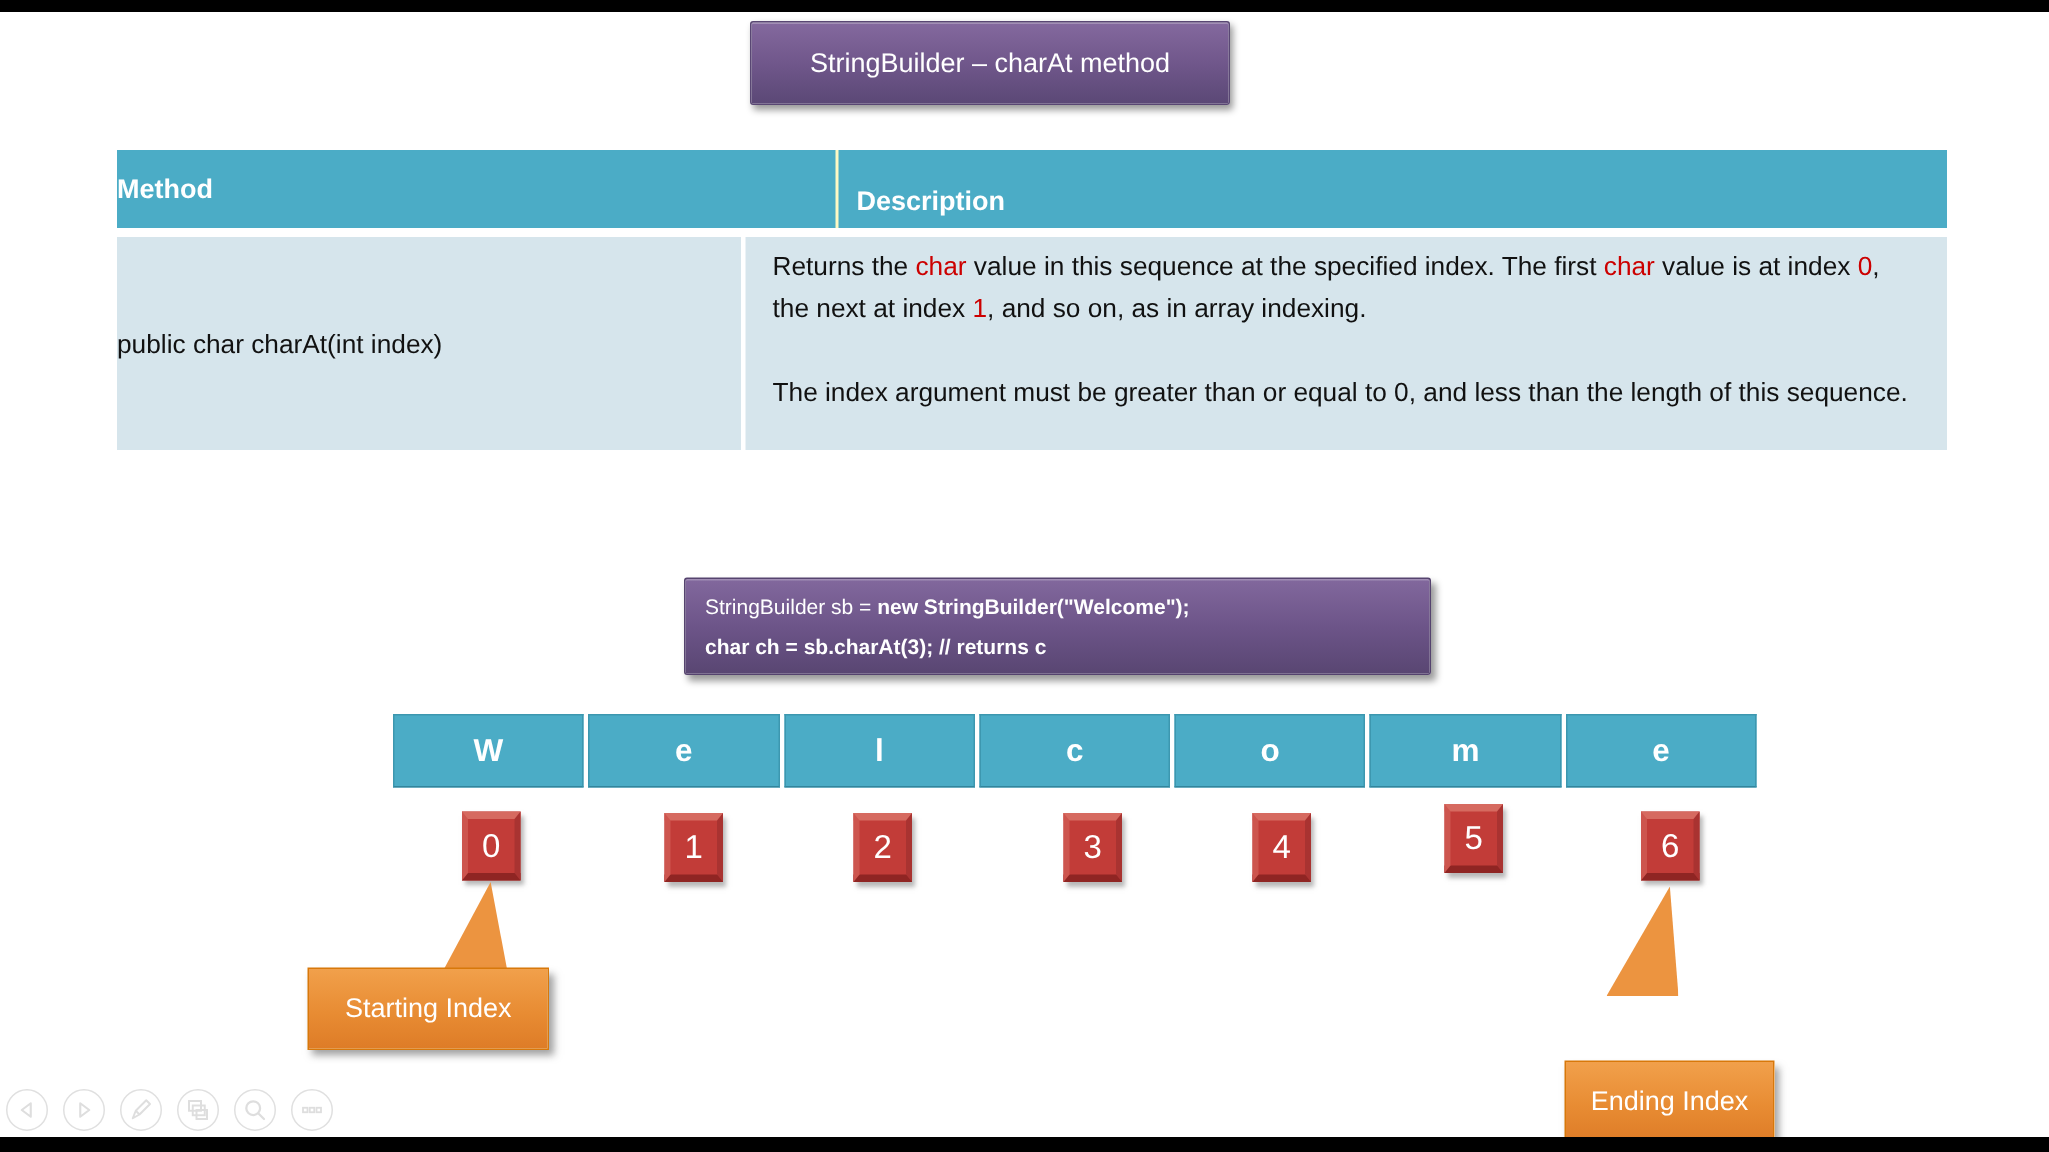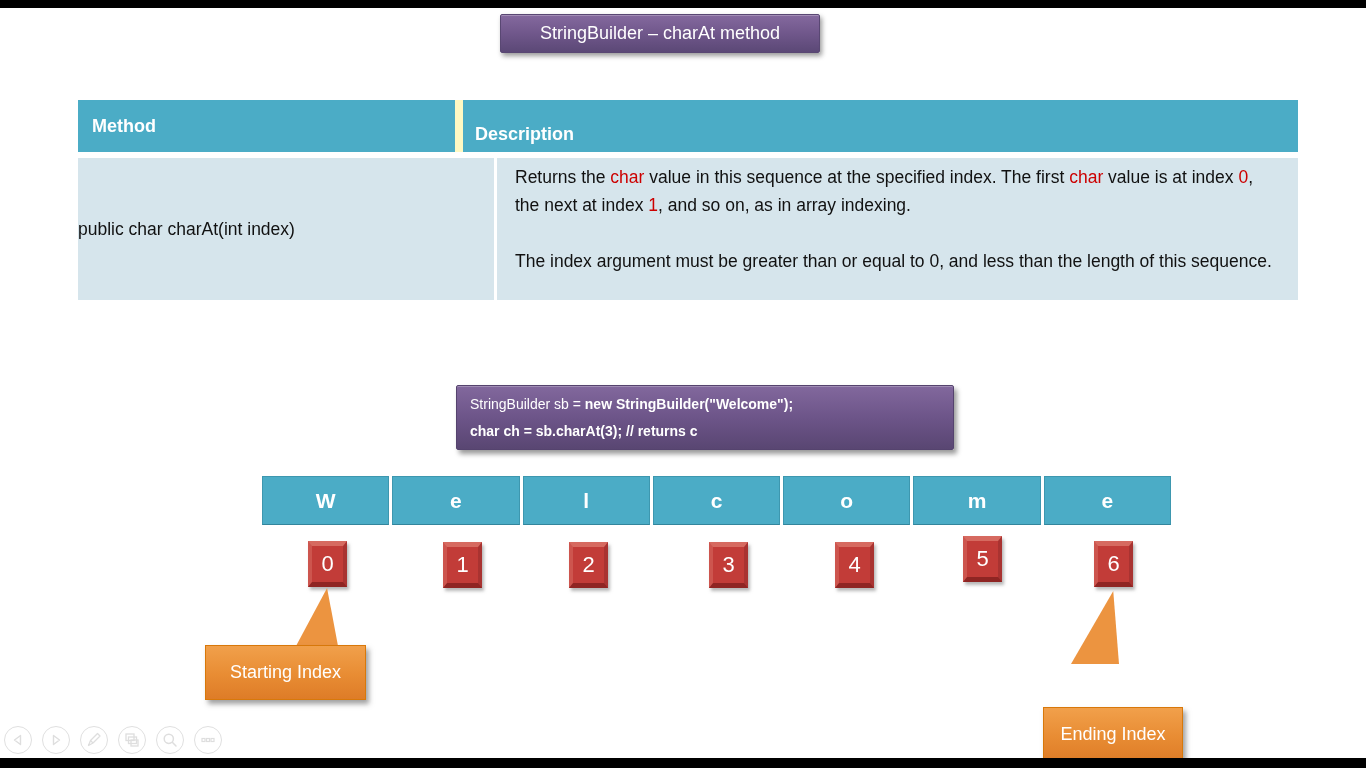--- a/index.html
+++ b/index.html
@@ -7,31 +7,31 @@
   body { font-family: "Liberation Sans", sans-serif; position: relative; }
 
   .stage { position: absolute; left: 0; top: 0; width: 1366px; height: 768px; background: #ffffff; }
 
   .bar { position: absolute; left: 0; width: 1366px; background: #000000; }
   .bar.top { top: 0; height: 8px; }
   .bar.bottom { top: 758px; height: 10px; }
 
   
   .title-box {
-    position: absolute; left: 500px; top: 14px; width: 320px; height: 39px;
+    position: absolute; left: 500px; top: 14px; width: 320px; height: 56px;
     background: linear-gradient(180deg, #84699e 0%, #70578b 50%, #5b4876 100%);
     border: 1px solid #594773; border-radius: 2px;
     box-shadow: 2px 3px 5px rgba(0,0,0,0.40), inset 0 1px 0 rgba(255,255,255,0.25);
     color: #ffffff; font-size: 18px; display: flex; align-items: center; justify-content: center;
   }
 
   
   .tbl { position: absolute; left: 78px; top: 100px; width: 1220px; }
   .tbl-head { display: flex; height: 52px; background: #4BACC6; color: #ffffff; font-weight: bold; font-size: 18px; }
-  .tbl-head .c1 { width: 385px; border-right: 8px solid #fef9c3; display: flex; align-items: center; padding-left: 14px; }
+  .tbl-head .c1 { width: 481px; border-right: 2px solid #fef9c3; display: flex; align-items: center; }
   .tbl-head .c2 { flex: 1; display: flex; align-items: center; padding-left: 12px; margin-top: 16px; }
   .tbl-body { display: flex; margin-top: 6px; min-height: 142px; background: #D6E5EC; font-size: 17.5px; color: #111111; }
   .tbl-body .c1 { width: 419px; border-right: 3px solid #ffffff; display: flex; align-items: center; padding-left: 0; }
   .tbl-body .c2 { flex: 1; padding: 5px 18px 8px 18px; line-height: 28px; }
   .tbl-body .p2 { margin-top: 28px; }
   .red { color: #CC0000; }
 
   
   .code-box {
     position: absolute; left: 456px; top: 385px; width: 498px; height: 65px;

